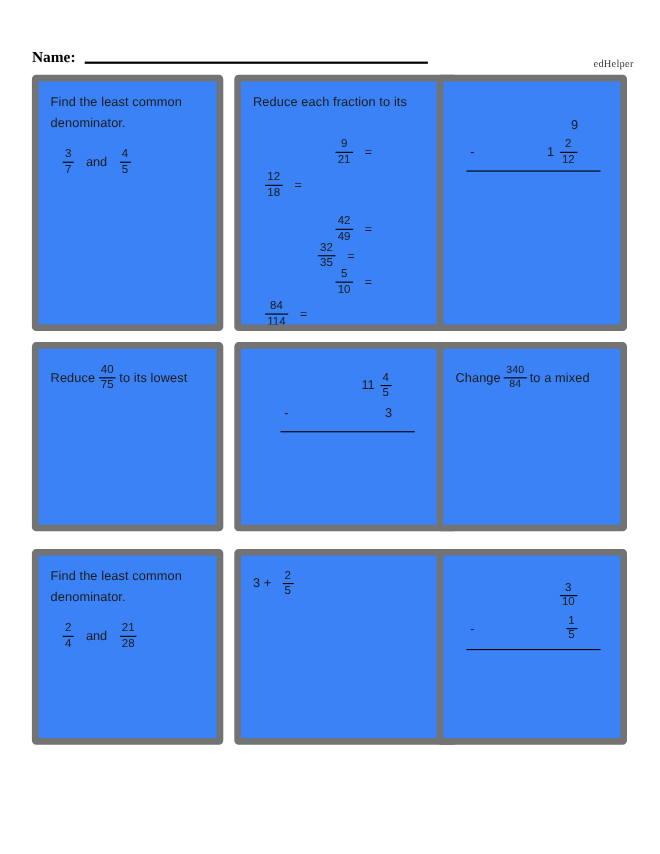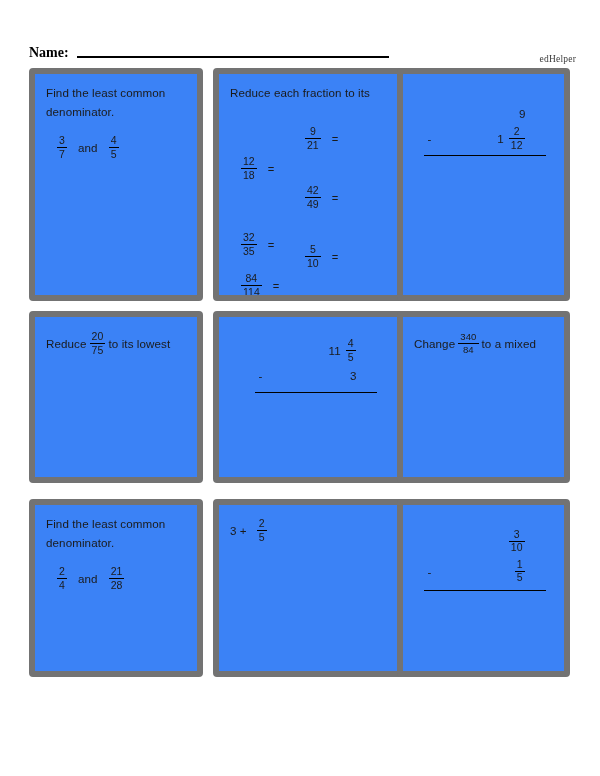--- a/index.html
+++ b/index.html
@@ -224,28 +224,28 @@
         </span><span class="eq">=</span>
       </div>
 
       <div class="reduce-item ri-left" style="top:44px;">
         <span class="frac">
           <span class="num">12</span>
           <span class="den">18</span>
         </span><span class="eq">=</span>
       </div>
 
-      <div class="reduce-item ri-right" style="top:73px;">
+      <div class="reduce-item ri-right" style="top:84px;">
         <span class="frac">
           <span class="num">42</span>
           <span class="den">49</span>
         </span><span class="eq">=</span>
       </div>
 
-      <div class="reduce-item ri-left" style="top:120px;">
+      <div class="reduce-item ri-left" style="top:108px;margin-left:48px;">
         <span class="frac">
           <span class="num">32</span>
           <span class="den">35</span>
         </span><span class="eq">=</span>
       </div>
 
       <div class="reduce-item ri-right" style="top:132px;">
         <span class="frac">
           <span class="num">5</span>
           <span class="den">10</span>
@@ -282,21 +282,21 @@
       </div>
       <div class="vbar"></div>
     </div>
   </div>
 </div>
 
 <div class="box r2 c1">
   <div class="pad" style="padding-top:14px;">
     <div class="prompt prompt-flow">
       <span>Reduce</span><span class="frac">
-        <span class="num">20</span>
+        <span class="num">40</span>
         <span class="den">75</span>
       </span><span>to its lowest</span>
     </div>
   </div>
 </div>
 
 <div class="box r2 c2">
   <div class="pad">
     <div class="vstack" style="margin-top:12px;">
       <div class="vrow">

